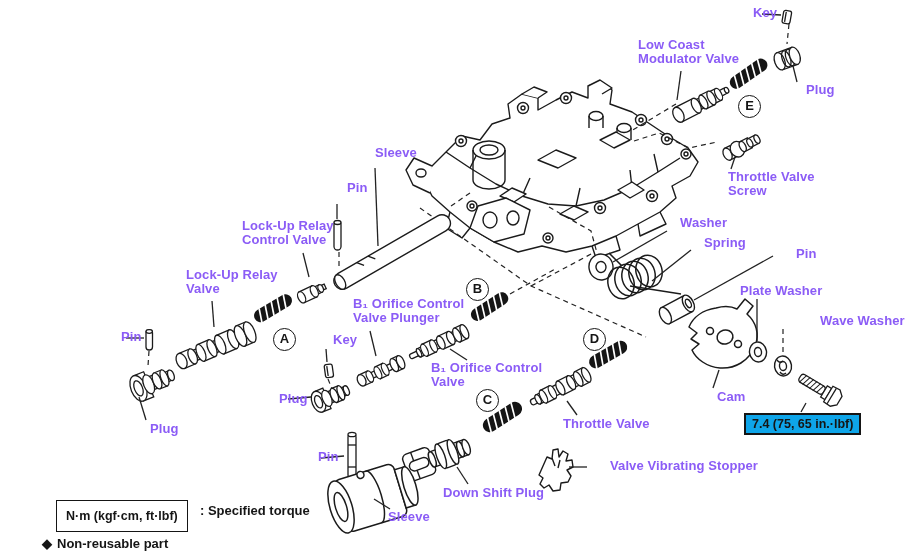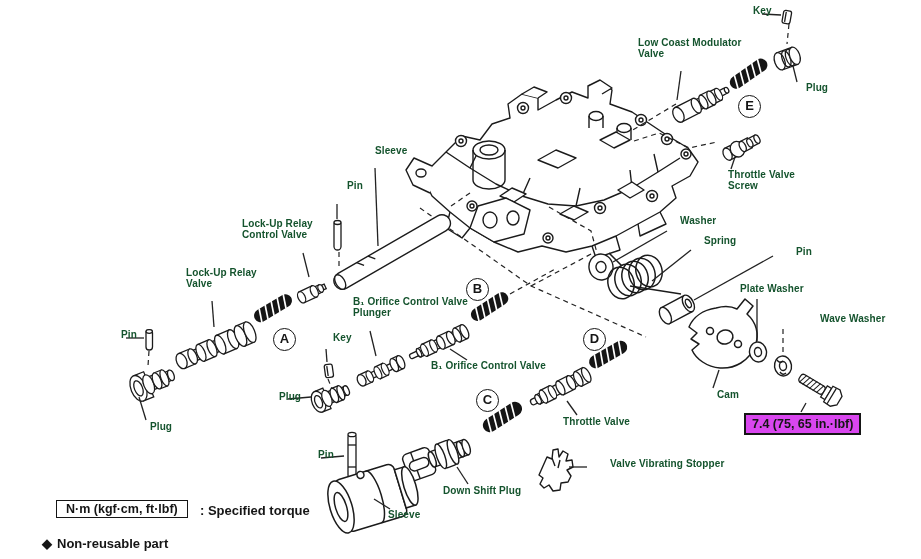--- a/index.html
+++ b/index.html
@@ -2,35 +2,35 @@
 <html><head>
 <meta charset="utf-8">
 <style>
   html,body{margin:0;padding:0;background:#fff;}
   .stage{
     position:relative;width:921px;height:559px;background:#ffffff;overflow:hidden;
     font-family:"Liberation Sans", sans-serif;color:#151515;
   }
   .art{position:absolute;left:0;top:0;}
   .lbl{
-    position:absolute;font-size:10px;font-weight:600;line-height:1.08;
-    color:#14532d;letter-spacing:.1px;padding-left:20px;
+    position:absolute;font-size:13px;font-weight:600;line-height:1.08;
+    color:#8b5cf6;letter-spacing:.1px;padding-left:20px;
   }
   .nowrap{white-space:nowrap;}
   .callout{
     position:absolute;width:21px;height:21px;border:1.7px solid #151515;border-radius:50%;
     background:#fff;font-size:13px;font-weight:700;text-align:center;line-height:20px;
   }
   .torque-box{
-    position:absolute;left:744px;top:413px;border:2px solid #151515;background:#d946ef;
+    position:absolute;left:744px;top:413px;border:2px solid #151515;background:#0ea5e9;
     font-size:12.5px;font-weight:700;padding:2px 6px;white-space:nowrap;
   }
   .legend-unit-box{
     position:absolute;left:56px;top:500px;border:1.5px solid #151515;background:#fff;
-    padding:1px 9px;font-size:12.5px;font-weight:600;white-space:nowrap;
+    padding:8px 9px;font-size:12.5px;font-weight:600;white-space:nowrap;
   }
   .legend-caption{position:absolute;left:200px;top:503px;font-size:13px;font-weight:600;white-space:nowrap;}
   .legend-nonreusable{position:absolute;left:42px;top:536px;font-size:13px;font-weight:600;white-space:nowrap;}
   .diamond{display:inline-block;margin-right:5px;font-size:13px;}
 </style>
 </head>
 <body>
 
 <div class="stage">
 

